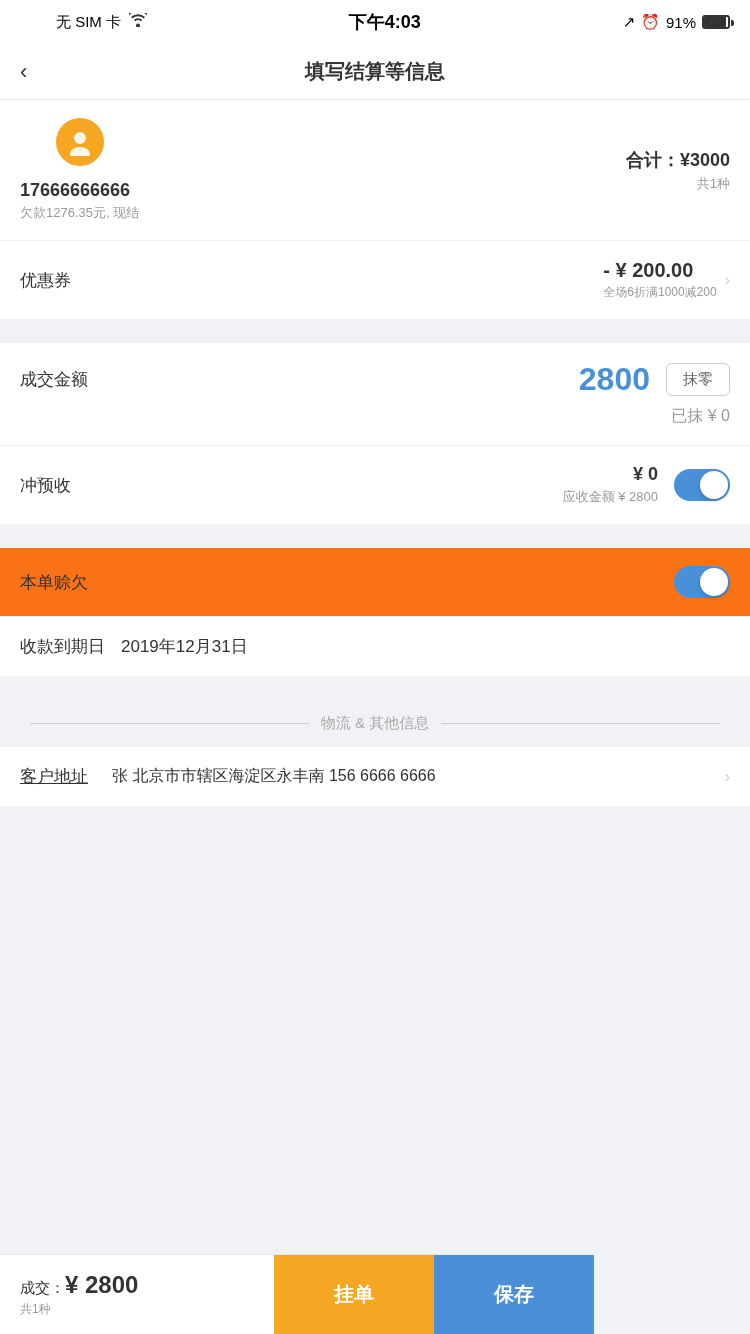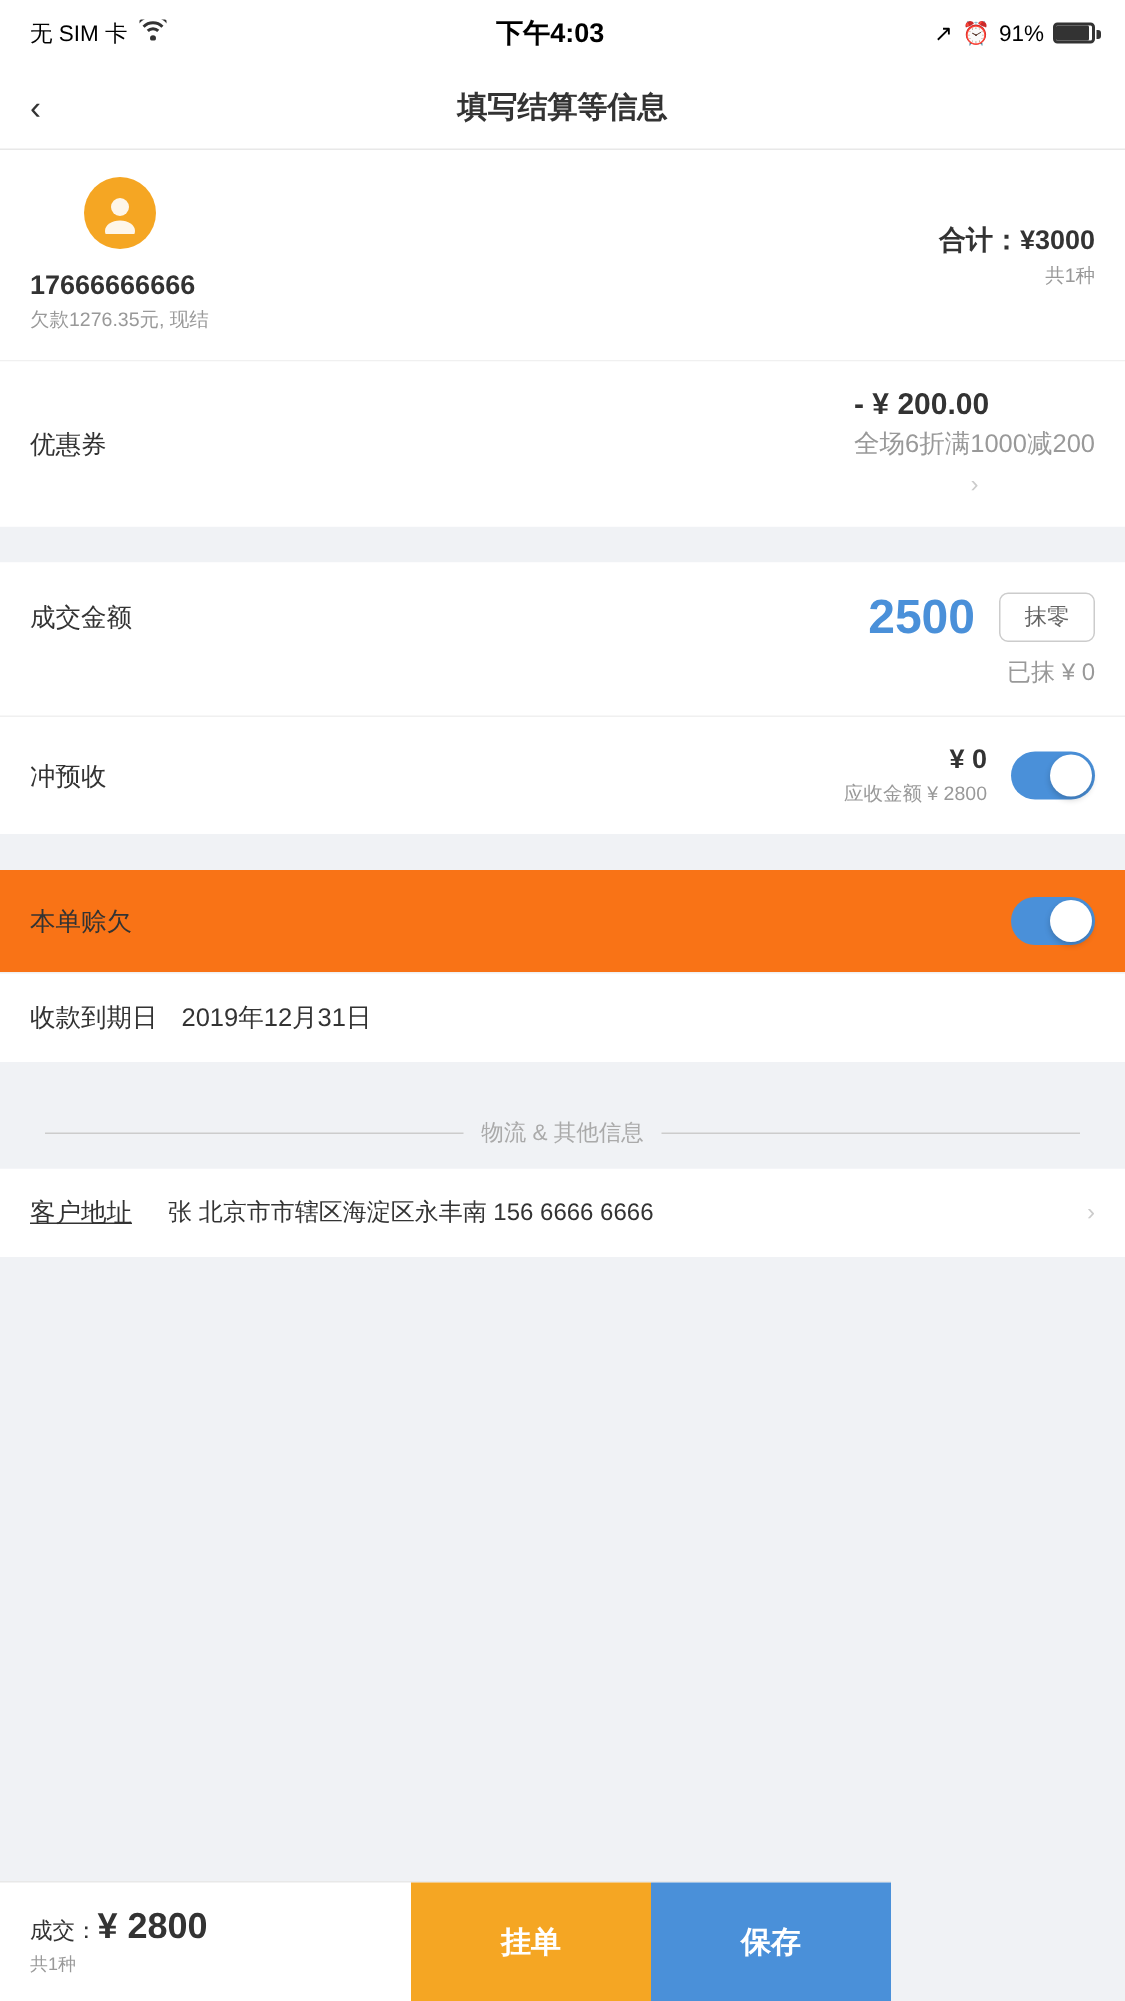--- a/index.html
+++ b/index.html
@@ -17,21 +17,21 @@
     .status-bar {
       background: #fff;
       height: 44px;
       display: flex;
       align-items: center;
       justify-content: space-between;
       padding: 0 20px;
       font-size: 15px;
       font-weight: 500;
     }
-    .status-left { display: flex; align-items: flex-start; gap: 8px; }
+    .status-left { display: flex; align-items: flex-start; gap: 8px; margin-left: 36px; }
     .status-center { font-size: 18px; font-weight: 600; }
     .status-right { display: flex; align-items: center; gap: 6px; font-size: 15px; }
     .battery-icon {
       width: 28px; height: 14px; border: 2px solid #333; border-radius: 3px;
       position: relative; display: inline-flex; align-items: center;
     }
     .battery-icon::after {
       content: '';
       position: absolute; right: -6px; top: 3px;
       width: 3px; height: 6px; background: #333; border-radius: 0 2px 2px 0;
@@ -103,23 +103,23 @@
 
     
     .coupon-row {
       background: #fff;
       padding: 18px 20px;
       display: flex;
       align-items: center;
       justify-content: space-between;
     }
     .coupon-label { font-size: 17px; color: #333; }
-    .coupon-right { display: flex; align-items: center; gap: 8px; flex-direction: column; }
+    .coupon-right { display: flex; align-items: center; gap: 8px; }
     .coupon-discount { font-size: 20px; font-weight: 600; color: #333; }
-    .coupon-desc { font-size: 17px; color: #999; text-align: right; margin-top: 2px; }
+    .coupon-desc { font-size: 12px; color: #999; text-align: right; margin-top: 2px; }
     .chevron-icon { font-size: 16px; color: #ccc; }
 
     
     .separator { height: 12px; background: #f0f2f5; }
 
     
     .deal-section {
       background: #fff;
       padding: 18px 20px;
       margin-bottom: 0;
@@ -319,21 +319,21 @@
     </div>
   </div>
 
   <div class="separator"></div>
 
   <div class="card">
     <div class="deal-section">
       <div class="deal-row">
         <span class="deal-label">成交金额</span>
         <div class="deal-right">
-          <span class="deal-amount-value">2500</span>
+          <span class="deal-amount-value">2800</span>
           <button class="round-btn">抹零</button>
         </div>
       </div>
       <div style="text-align:right">
         <span class="deal-sub">已抹  ¥ 0</span>
       </div>
     </div>
 
     <div class="precharge-row">
       <span class="precharge-label">冲预收</span>

